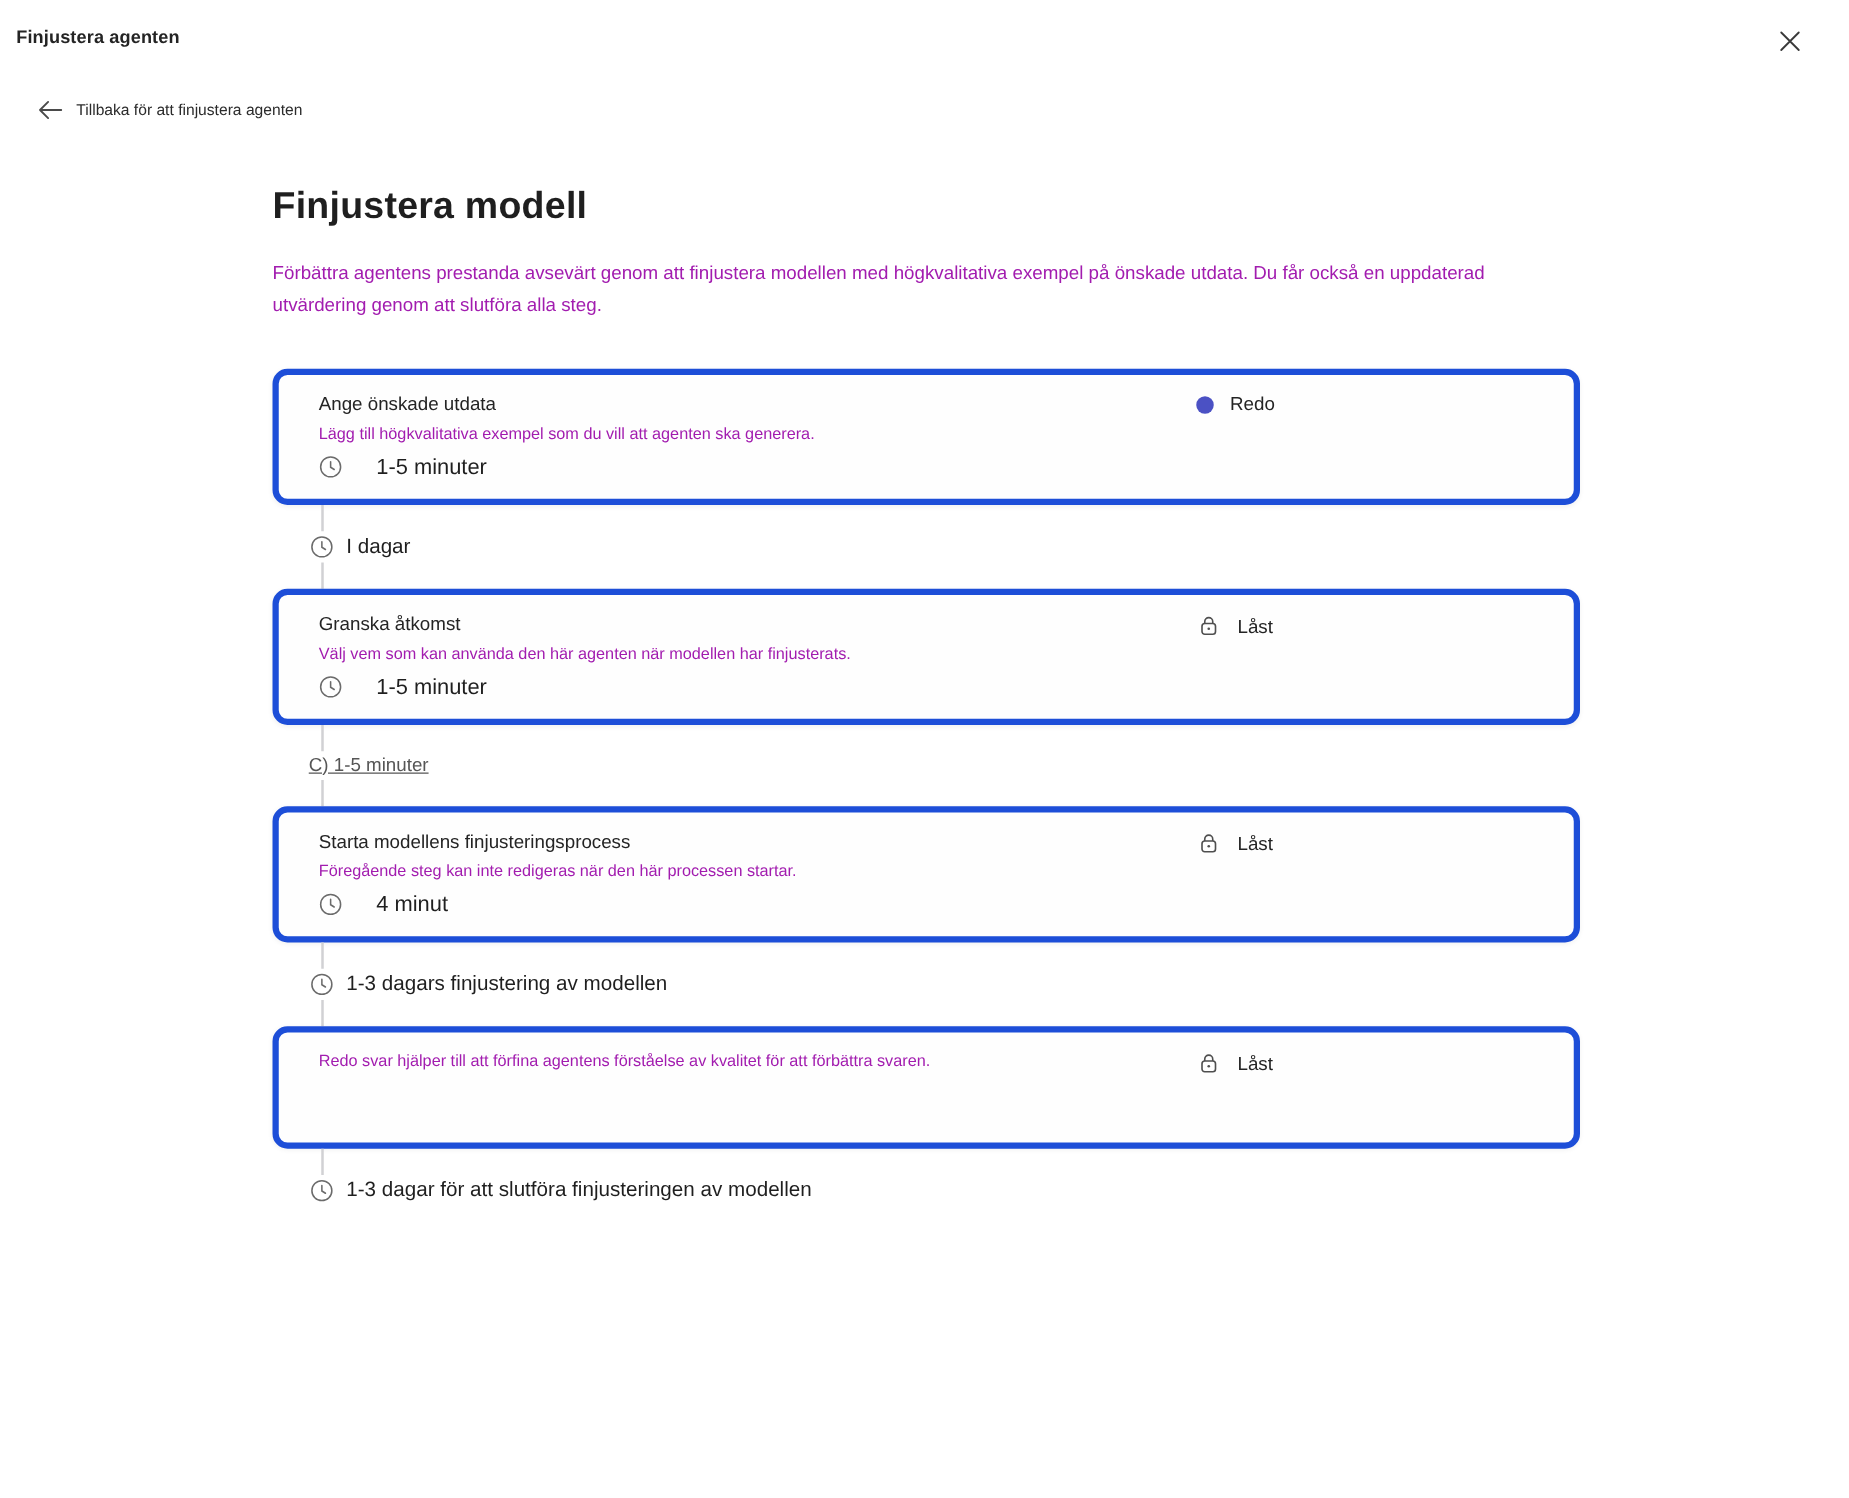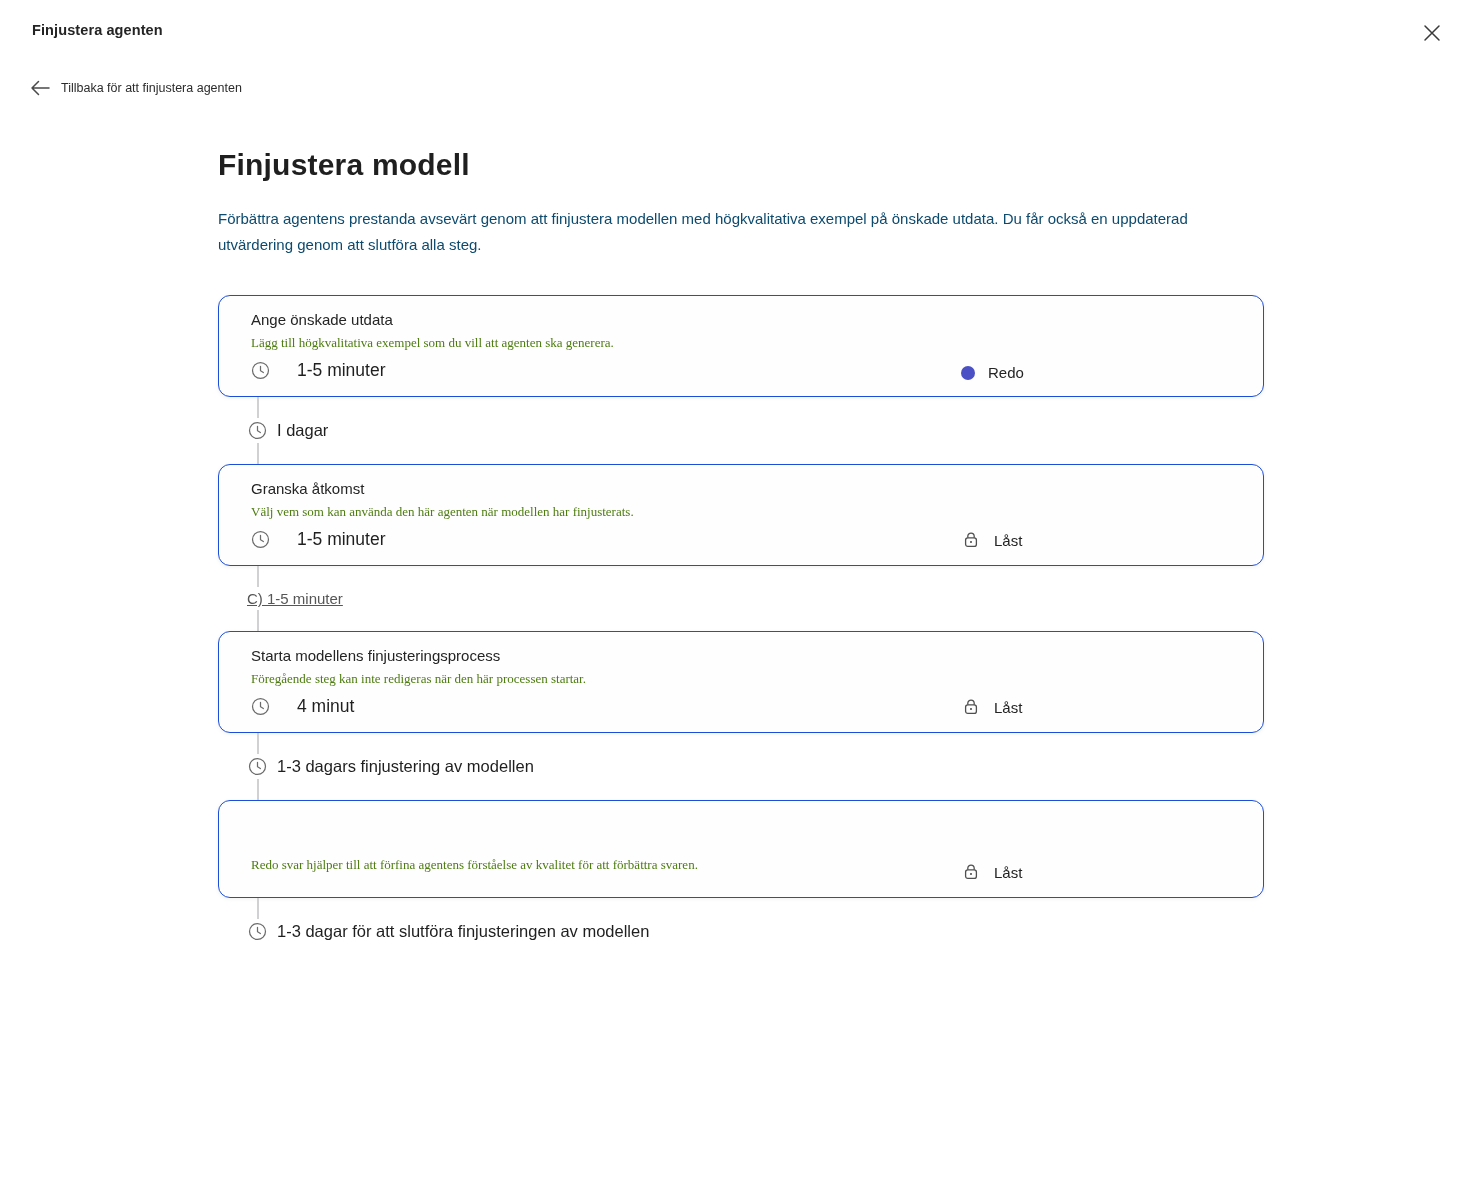--- a/index.html
+++ b/index.html
@@ -6,55 +6,55 @@
   html, body {
     margin: 0; padding: 0;
     width: 1479px; height: 1198px;
     background: #ffffff;
     font-family: "Liberation Sans", sans-serif;
     color: #242424;
     overflow: hidden;
   }
   .titlebar {
     display: flex; justify-content: space-between; align-items: flex-start;
-    padding: 22px 22px 0 32px;
+    padding: 22px 22px 0 13px;
   }
   .window-title { font-size: 14.5px; font-weight: 700; letter-spacing: .1px; }
   .close-btn {
     width: 26px; height: 26px; margin-right: 12px; margin-top: -2px;
     display: flex; align-items: center; justify-content: center; cursor: pointer;
   }
   .back-row {
     display: flex; align-items: center; gap: 11px;
     margin: 33px 0 0 30px;
     font-size: 12.5px; font-weight: 400; color: #2b2b2b;
     cursor: pointer; width: max-content;
   }
   .content { margin: 51px 0 0 218px; width: 1046px; }
   h1.page-title {
     margin: 0; font-size: 30px; font-weight: 600; color: #1f1f1f;
     letter-spacing: .2px;
   }
   p.page-desc {
     margin: 24px 0 0 0; font-size: 15px; line-height: 26px;
-    color: #0c4a6e; width: 985px;
+    color: #a21caf; width: 985px;
   }
   .timeline { margin-top: 37px; }
   .step-card {
     width: 1046px; min-height: 98px;
     background: #fefefe;
-    border: 1px solid #1d4ed8;
+    border: 5px solid #1d4ed8;
     border-radius: 12px;
     box-shadow: 0 1px 4px rgba(0,0,0,.06);
-    display: flex; align-items: flex-end;
+    display: flex; align-items: flex-start;
     padding: 15px 24px 15px 32px;
   }
   .card-main { flex: 1 1 auto; min-width: 0; }
   .card-title { font-size: 15px; color: #242424; margin-bottom: 7px; }
-  .card-desc  { font-size: 13px; color: #4d7c0f; margin-bottom: 9px; font-family: Liberation Serif, serif; }
+  .card-desc  { font-size: 13px; color: #a21caf; margin-bottom: 9px; }
   .card-duration {
     display: flex; align-items: center; gap: 27px;
     font-size: 17.5px; color: #1f1f1f;
   }
   .card-status {
     flex: 0 0 278px;
     display: flex; align-items: center; gap: 13px;
     font-size: 15px; color: #242424;
   }
   .ready-dot { width: 14px; height: 14px; border-radius: 50%; }

